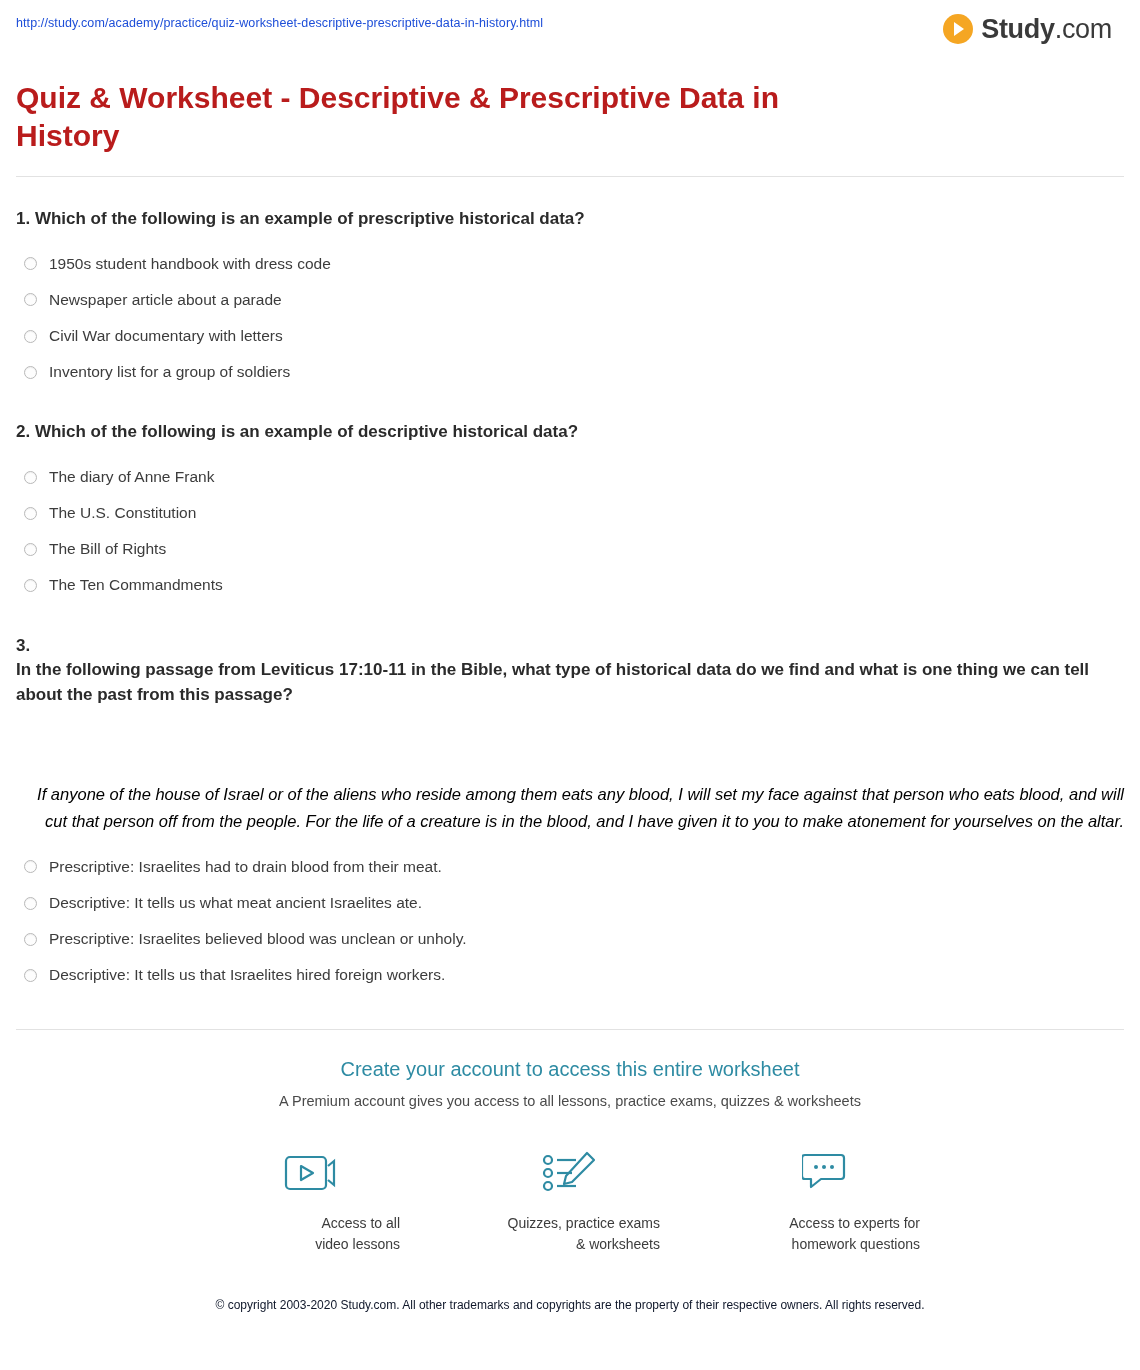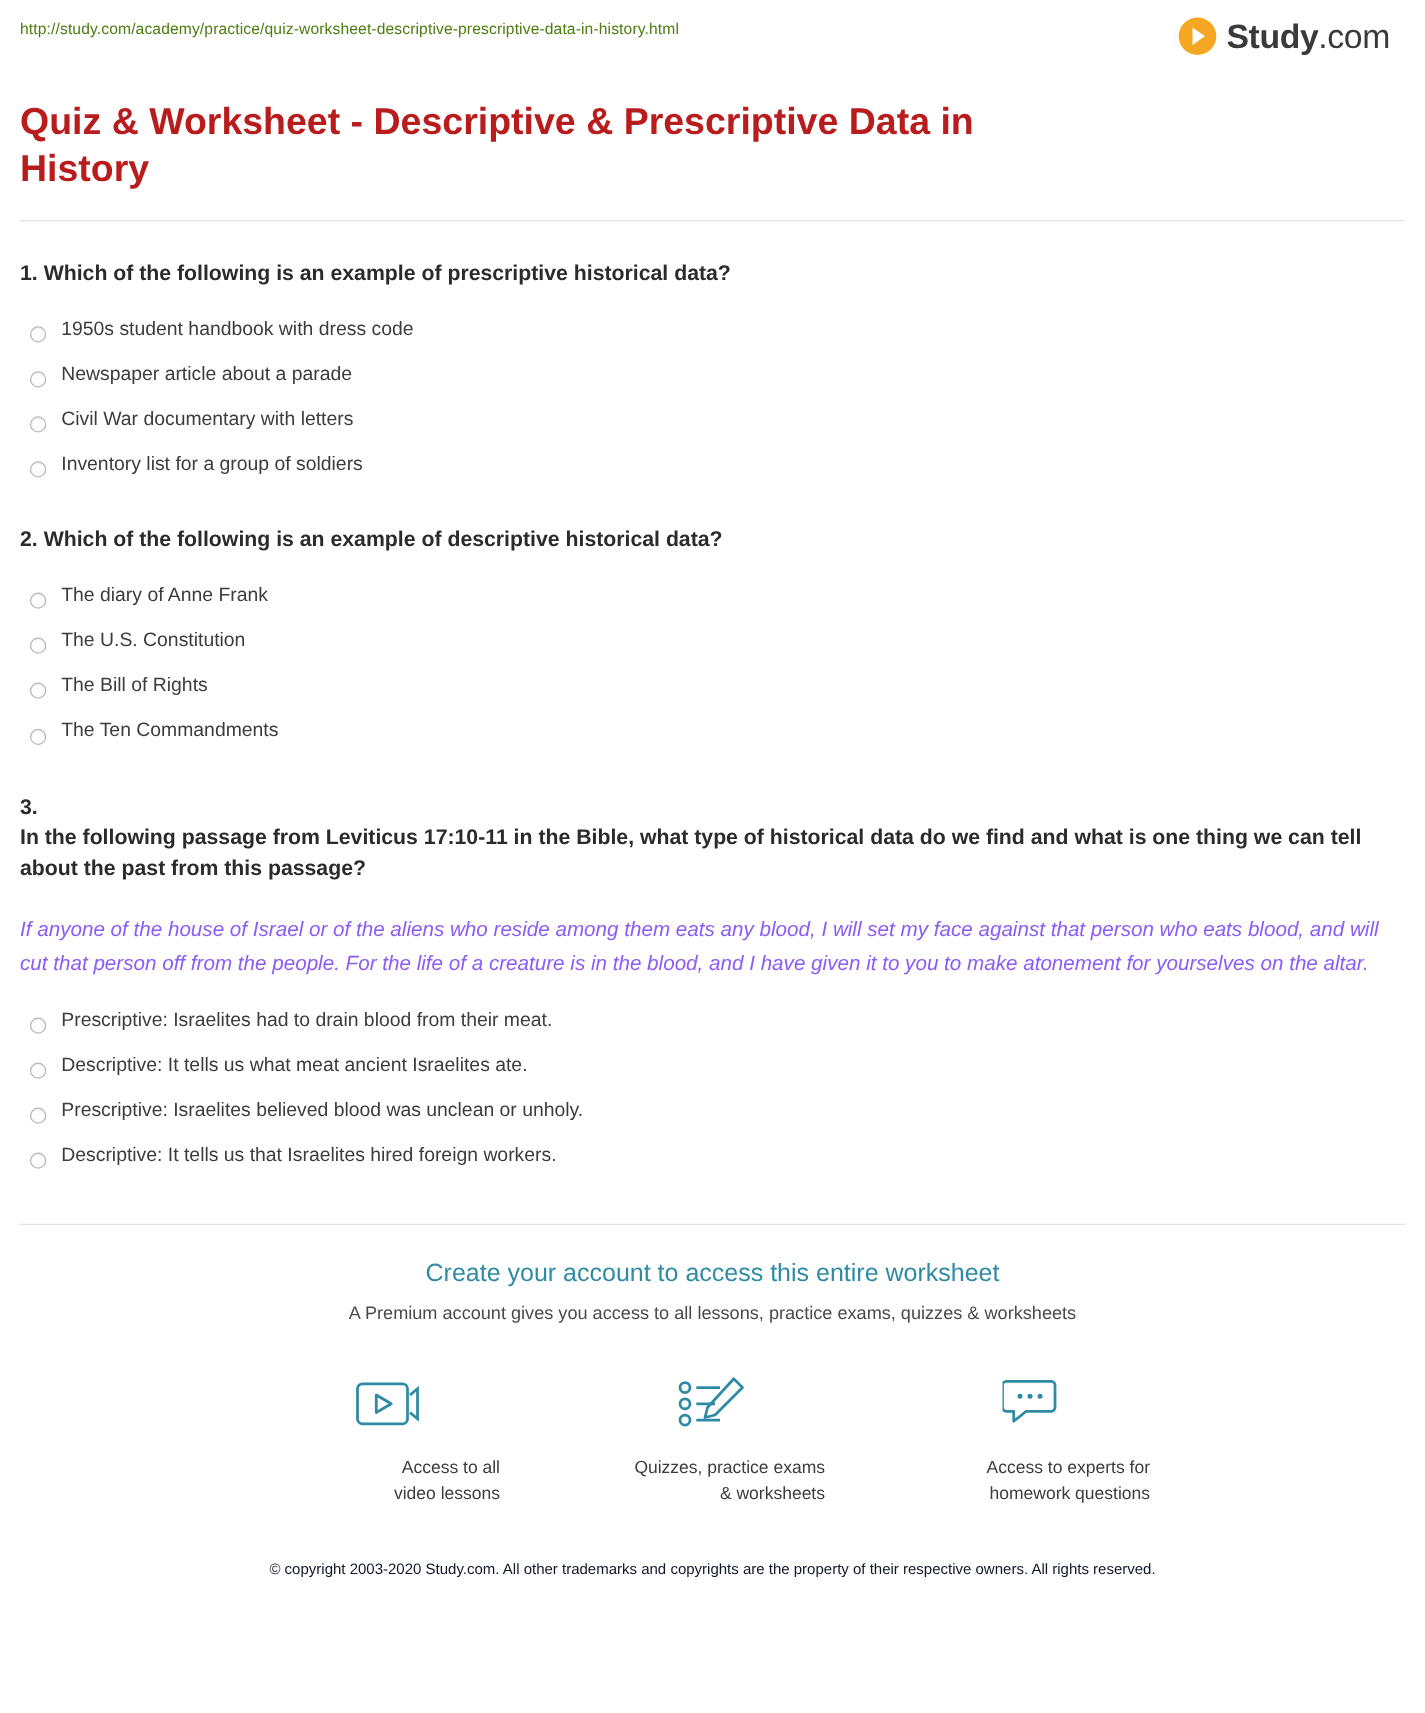--- a/index.html
+++ b/index.html
@@ -19,21 +19,21 @@
   }
   
   .top-bar {
     display: flex;
     align-items: flex-start;
     justify-content: space-between;
     padding: 14px 16px 0 16px;
   }
   .url {
     font-size: 12.5px;
-    color: #4d7c0f;
+    color: #1d4ed8;
     font-family: "Liberation Sans", sans-serif;
     letter-spacing: 0.1px;
     padding-top: 2px;
     text-align: center;
   }
   .logo {
     display: flex;
     align-items: flex-start;
     gap: 8px;
     padding-right: 12px;
@@ -92,31 +92,32 @@
   }
   .q-number-alone {
     font-size: 17px;
     font-weight: bold;
     color: #2b2b2b;
     line-height: 1.45;
   }
   .passage {
     font-size: 16.5px;
     font-style: italic;
-    color: #8b5cf6;
+    color: #000000;
     line-height: 1.62;
-    margin-top: 24px;
+    margin-top: 74px;
     margin-bottom: 8px;
+    text-align: right;
   }
   .options {
     margin-top: 14px;
   }
   .option {
     display: flex;
-    align-items: flex-end;
+    align-items: center;
     gap: 12px;
     padding: 8px 0 8px 8px;
     font-size: 15.5px;
     color: #3c3c3c;
   }
   .radio {
     width: 13px;
     height: 13px;
     border-radius: 50%;
     border: 1px solid #b9b9b9;

